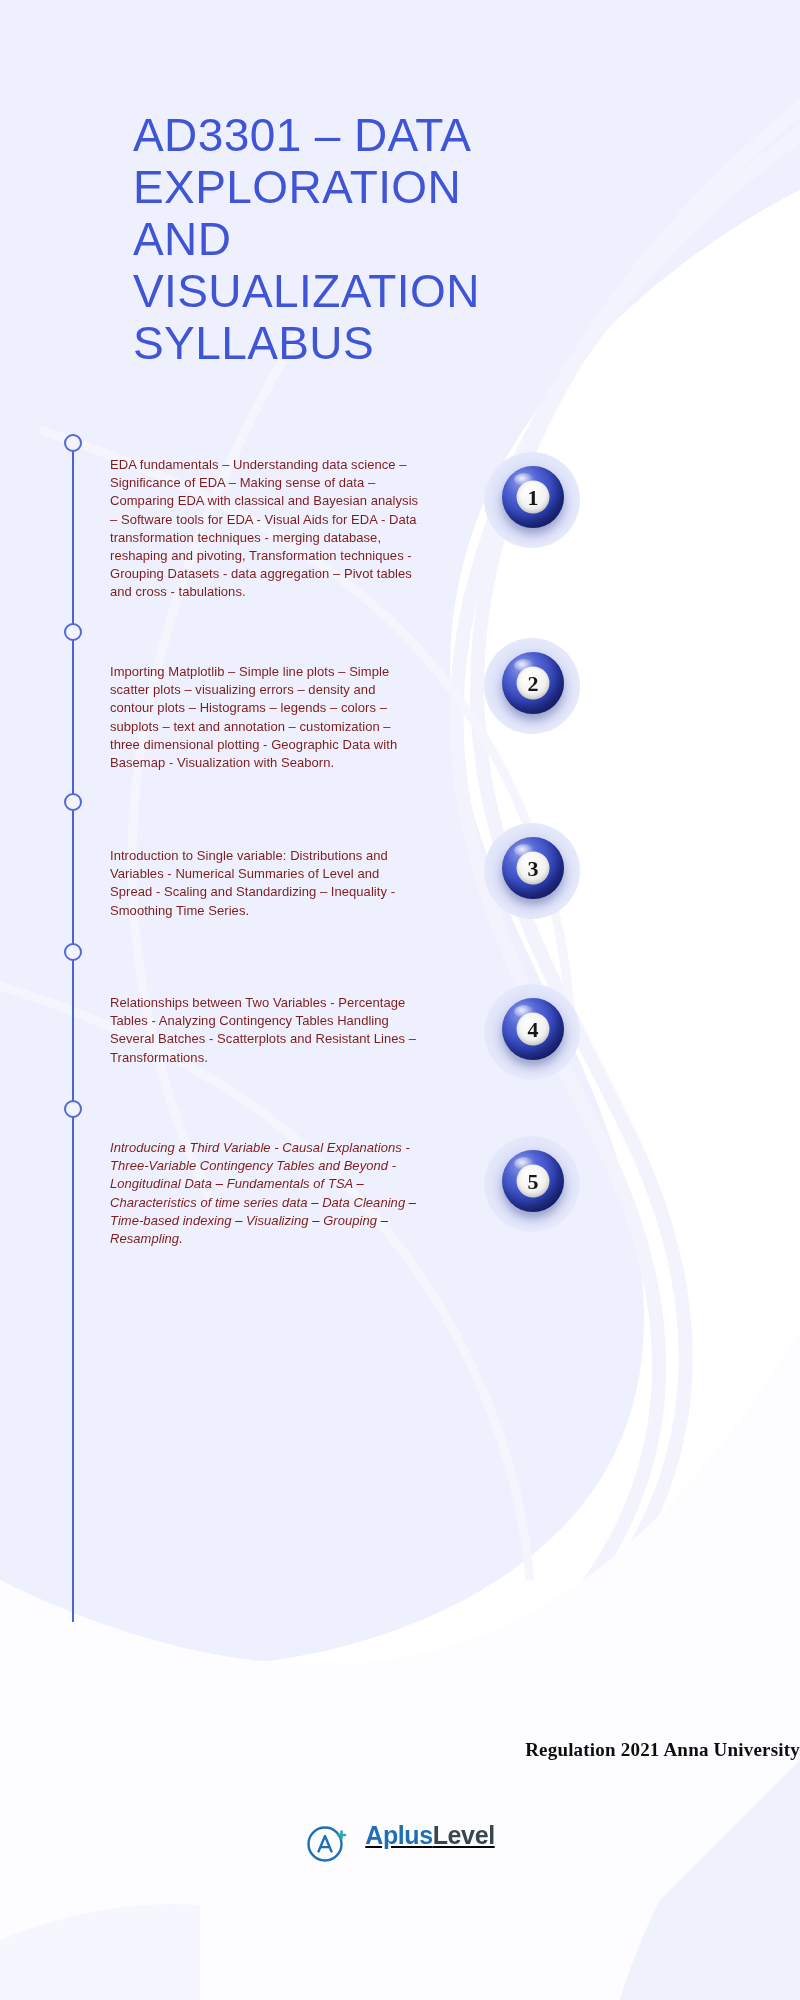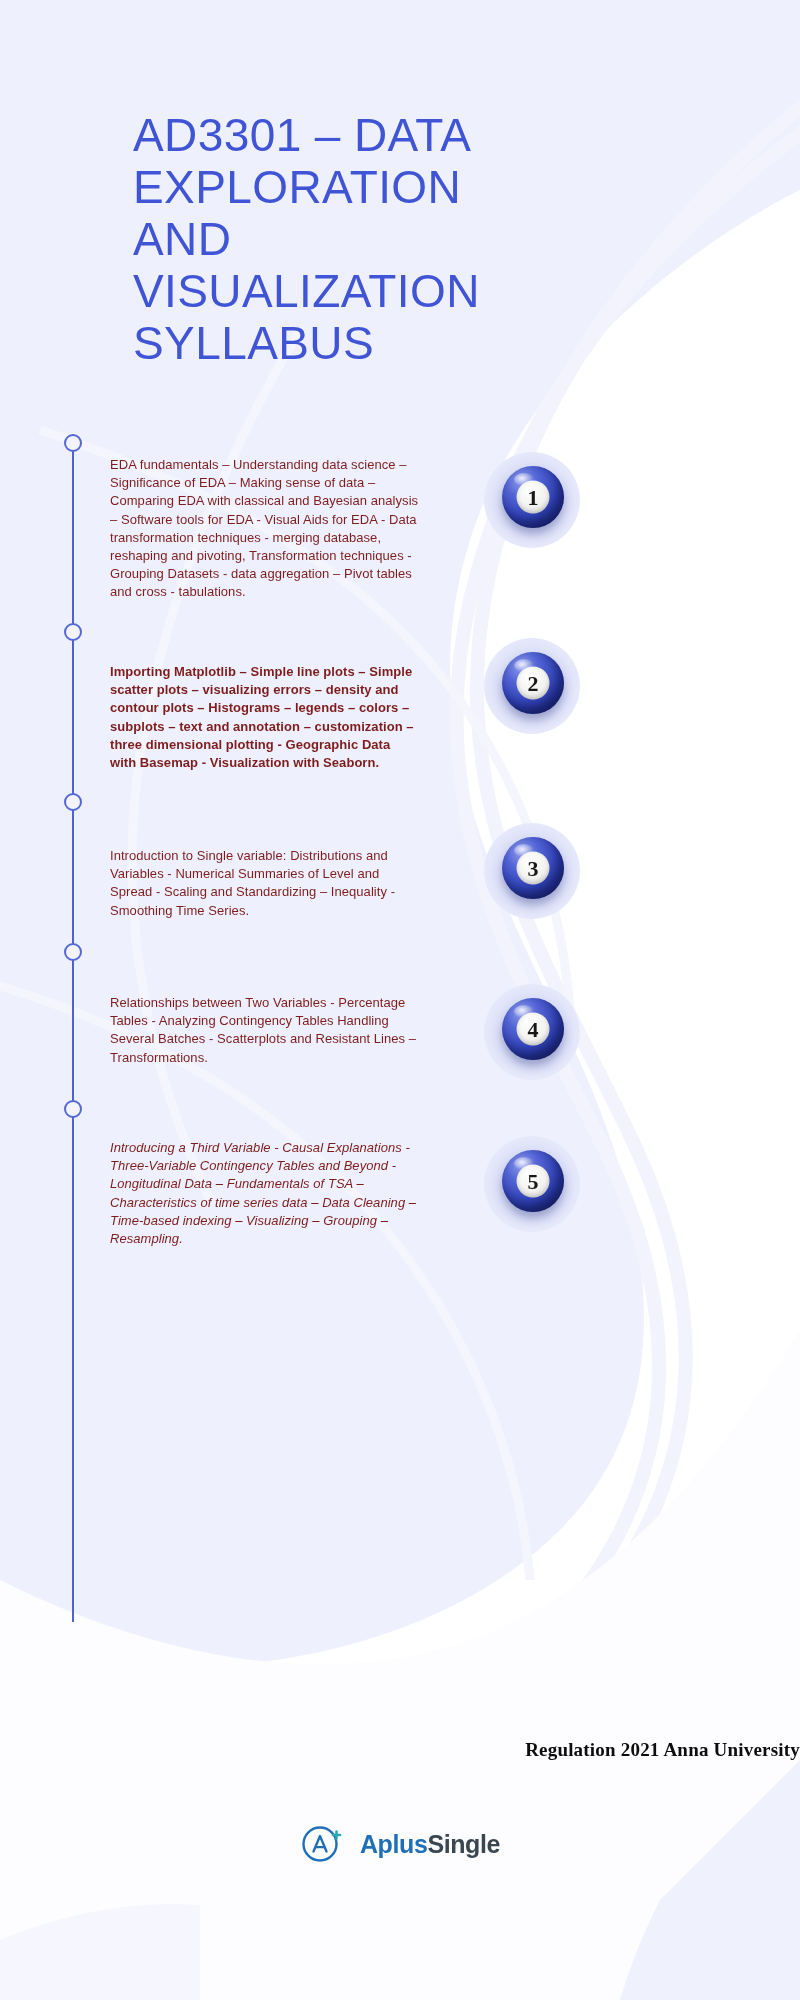--- a/index.html
+++ b/index.html
@@ -67,21 +67,21 @@
   }
 
   
   .regulation{
     position:absolute;left:0;right:0;top:1739px;text-align:right;z-index:3;
     font-family:"Liberation Serif", serif;font-weight:bold;
     font-size:19px;color:#0d0d0d;letter-spacing:.2px;
   }
   .logo{
     position:absolute;left:0;right:0;top:1823px;z-index:3;
-    display:flex;align-items:center;justify-content:center;gap:18px;
+    display:flex;align-items:flex-start;justify-content:center;gap:18px;text-decoration:underline;
   }
   .logo-mark{width:42px;height:42px;position:relative;}
   .logo-text{
     font-size:25px;font-weight:bold;letter-spacing:-.4px;line-height:1;
     display:flex;align-items:baseline;
   }
   .logo-a{color:#1f6fb8;}
   .logo-t{color:#3a4750;}
 </style>
 </head>
@@ -115,21 +115,21 @@
 
 <div class="timeline-line"></div>
 
 <div class="node" style="top:434px;"></div>
 <div class="node" style="top:623px;"></div>
 <div class="node" style="top:793px;"></div>
 <div class="node" style="top:943px;"></div>
 <div class="node" style="top:1100px;"></div>
 
 <p class="block" style="top:443px;">EDA fundamentals – Understanding data science – Significance of EDA – Making sense of data – Comparing EDA with classical and Bayesian analysis – Software tools for EDA - Visual Aids for EDA - Data transformation techniques - merging database, reshaping and pivoting, Transformation techniques - Grouping Datasets - data aggregation – Pivot tables and cross - tabulations.</p>
-<p class="block" style="top:650px;font-weight:bold;">Importing Matplotlib – Simple line plots – Simple scatter plots – visualizing errors – density and contour plots – Histograms – legends – colors – subplots – text and annotation – customization – three dimensional plotting - Geographic Data with Basemap - Visualization with Seaborn.</p>
+<p class="block" style="top:650px;">Importing Matplotlib – Simple line plots – Simple scatter plots – visualizing errors – density and contour plots – Histograms – legends – colors – subplots – text and annotation – customization – three dimensional plotting - Geographic Data with Basemap - Visualization with Seaborn.</p>
 <p class="block" style="top:834px;">Introduction to Single variable: Distributions and Variables - Numerical Summaries of Level and Spread - Scaling and Standardizing – Inequality - Smoothing Time Series.</p>
 <p class="block" style="top:981px;">Relationships between Two Variables - Percentage Tables - Analyzing Contingency Tables Handling Several Batches - Scatterplots and Resistant Lines – Transformations.</p>
 <p class="block" style="top:1126px;font-style:italic;">Introducing a Third Variable - Causal Explanations - Three-Variable Contingency Tables and Beyond - Longitudinal Data – Fundamentals of TSA – Characteristics of time series data – Data Cleaning – Time-based indexing – Visualizing – Grouping – Resampling.</p>
 
 <div class="ball-wrap" style="top:452px;">
   <div class="halo"></div>
   <div class="ball">
     <div class="ball-num">1</div>
   </div>
 </div>
@@ -167,15 +167,15 @@
       <path d="M13.5 28.5 L20 13 L26.5 28.5" fill="none" stroke="#1f6fb8" stroke-width="2.4" stroke-linecap="round" stroke-linejoin="round"></path>
       <path d="M16 24.2 H24" fill="none" stroke="#1f6fb8" stroke-width="2.2" stroke-linecap="round"></path>
       <g stroke="#2ba8b0" stroke-width="2.6" stroke-linecap="round">
         <path d="M33 12 H40"></path>
         <path d="M36.5 8.5 V15.5"></path>
       </g>
     </svg>
   </div>
   <div class="logo-text">
     <span class="logo-a">Aplus</span>
-      <span class="logo-t">Single</span>
+      <span class="logo-t">Level</span>
   </div>
 </div>
 
 </body></html>

